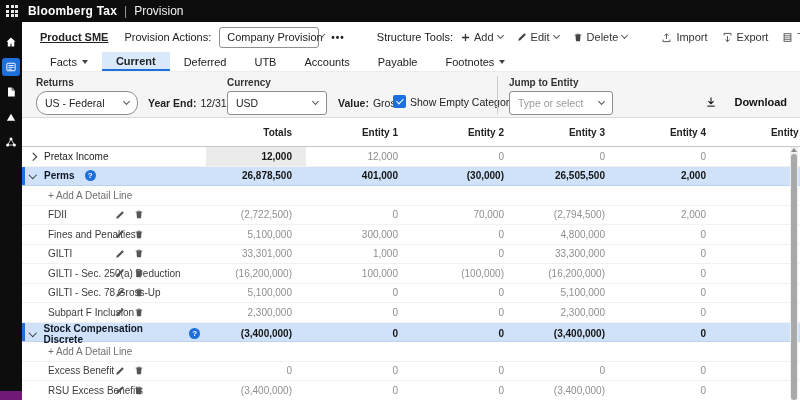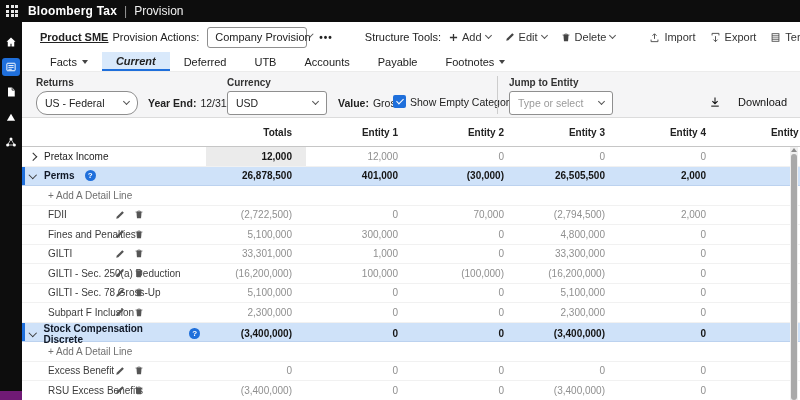--- a/index.html
+++ b/index.html
@@ -18,47 +18,47 @@
   .sidebar{position:absolute;left:0;top:22px;width:22px;height:369px;background:var(--topbar-bg,#0d0d0d);display:flex;flex-direction:column;align-items:center;padding-top:11px;gap:7px;}
   .side-item{width:18px;height:18px;display:flex;align-items:center;justify-content:center;border-radius:3px;cursor:pointer;}
   .side-item.active{background:var(--accent,#1f6fdb);}
   .side-item svg{display:block;}
 
   
   .main{position:absolute;left:22px;top:22px;width:778px;height:378px;background:#fff;}
 
   
   .toolbar{height:30px;display:flex;align-items:center;padding-left:18px;font-size:11px;color:#222;white-space:nowrap;}
-  .tb-link{text-decoration:underline;font-weight:600;cursor:pointer;margin-right:4px;}
+  .tb-link{text-decoration:underline;font-weight:600;cursor:pointer;margin-right:16px;}
   .tb-label{margin-right:8px;color:#222;}
   .tb-select{display:flex;align-items:center;justify-content:space-between;width:100px;height:21px;border:1px solid #8f8f8f;border-radius:3px;padding:0 7px;cursor:pointer;background:#fff;}
   .tb-more{letter-spacing:1px;font-weight:700;margin:0 12px 0 12px;cursor:pointer;font-size:10px;}
   .tb-divider{width:1px;height:16px;background:#cfcfcf;margin:0 10px;}
   .tb-btn{display:flex;align-items:center;gap:4px;margin-right:14px;cursor:pointer;color:#333;}
   .tb-btn svg{display:block;}
   .chev-down{width:5px;height:5px;border-right:1.2px solid #555;border-bottom:1.2px solid #555;transform:rotate(45deg);margin-top:-3px;}
 
   
   .tabbar{height:20px;display:flex;align-items:stretch;padding-left:14px;border-bottom:1px solid #ececec;font-size:11px;}
   .tab{display:flex;align-items:center;gap:5px;padding:0 14px;cursor:pointer;color:#222;position:relative;}
-  .tab.active{background:var(--tab-active-bg,#d9e9fb);border-bottom:2px solid var(--accent,#1f6fdb);font-weight:600;font-style:italic;}
+  .tab.active{background:var(--tab-active-bg,#d9e9fb);border-bottom:2px solid var(--accent,#1f6fdb);font-weight:600;}
   .tab-caret{width:0;height:0;border-left:3.5px solid transparent;border-right:3.5px solid transparent;border-top:4px solid #444;}
 
   
   .filterbar{position:relative;height:46px;background:var(--filter-bg,#f5f5f6);border-bottom:1px solid #dcdcdc;font-size:10.5px;color:#222;}
   .f-label{font-size:10px;font-weight:600;color:#333;margin-bottom:3px;}
   .f-select{display:flex;align-items:center;justify-content:space-between;background:#fff;border:1px solid #8f8f8f;border-radius:3px;height:24px;padding:0 8px;cursor:pointer;font-size:10.5px;}
   .f-group{position:absolute;top:5px;}
   .f-inline{position:absolute;display:flex;align-items:center;gap:4px;}
   .placeholder{color:#9a9a9a;}
   .bold{font-weight:700;}
   .vdiv{position:absolute;left:475px;top:4px;width:1px;height:38px;background:#cdcdcd;}
   .checkbox{width:13px;height:13px;background:var(--accent,#1f6fdb);border-radius:2px;display:flex;align-items:center;justify-content:center;cursor:pointer;}
   .checkbox::after{content:"";width:3px;height:6px;border-right:1.6px solid #fff;border-bottom:1.6px solid #fff;transform:rotate(45deg);margin-top:-2px;}
-  .download-btn{display:flex;align-items:center;gap:17px;font-weight:400;font-size:11px;cursor:pointer;color:#111;}
+  .download-btn{display:flex;align-items:center;gap:17px;font-weight:700;font-size:11px;cursor:pointer;color:#111;}
 
   
   .grid-cols{display:grid;grid-template-columns:178px 100px 100px 100px 95px 95px 95px 1fr;gap:6px;}
   .thead{height:29px;align-items:center;border-bottom:1px solid #c6c6c6;font-size:10px;font-weight:700;color:#222;}
   .num{text-align:right;padding-right:14px;}
   .tbody{}
   .trow{height:19.5px;align-items:center;border-bottom:1px solid #f1f1f1;font-size:10px;position:relative;}
   .label-cell{display:flex;align-items:center;height:100%;padding-left:8px;position:relative;}
   .chev{width:12px;display:flex;align-items:center;justify-content:flex-start;cursor:pointer;}
   .chev::before{content:"";width:4.5px;height:4.5px;border-right:1.4px solid #333;border-bottom:1.4px solid #333;display:block;}

